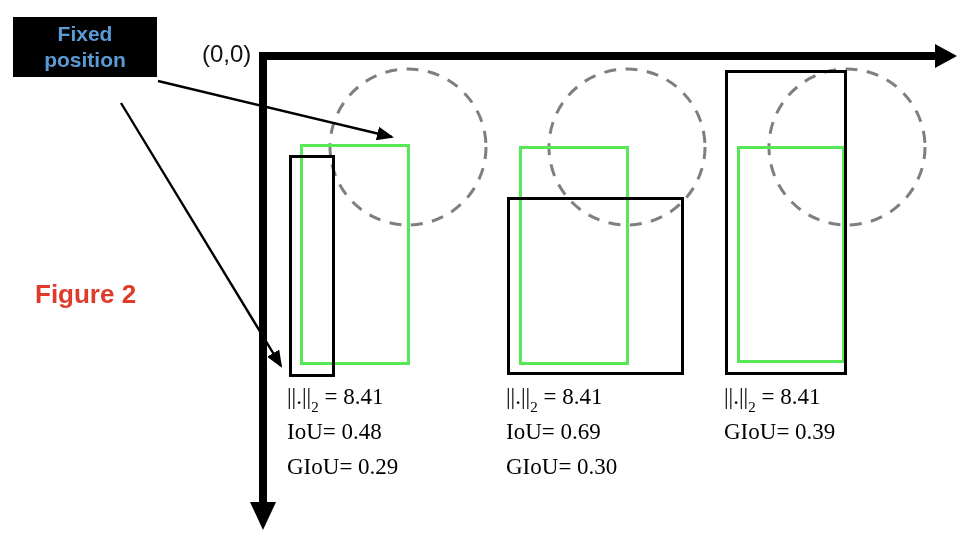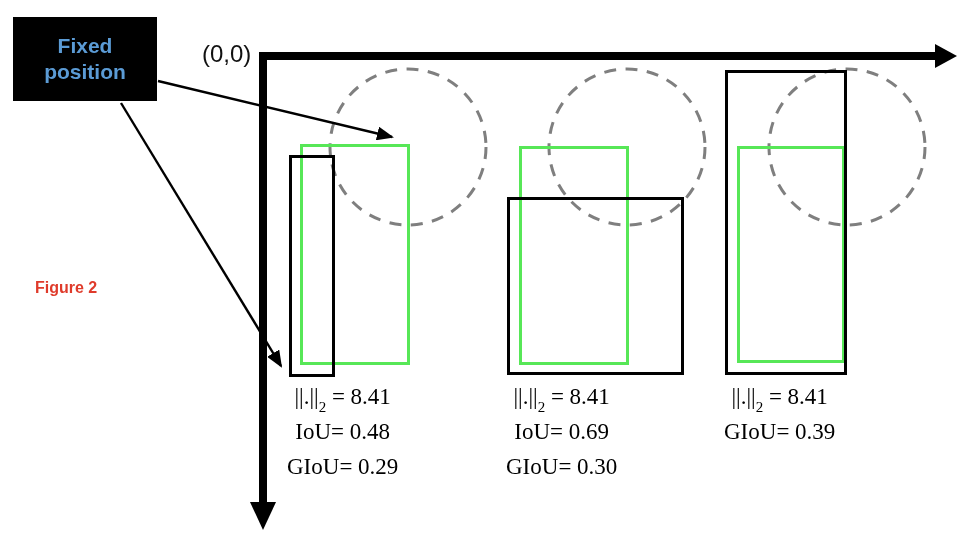--- a/index.html
+++ b/index.html
@@ -28,31 +28,31 @@
     border-left: 13px solid transparent;
     border-right: 13px solid transparent;
   }
 
   .origin-label {
     left: 202px; top: 40px;
     font-size: 24px; color: #111; white-space: nowrap;
   }
 
   .fixed-box {
-    left: 13px; top: 17px; width: 144px; height: 84px;
+    left: 13px; top: 17px; width: 144px; height: 60px;
     background: #000;
     display: flex; align-items: center; justify-content: center;
     text-align: center;
     color: #5B9BD5; font-weight: bold; font-size: 21px; line-height: 26px;
   }
   .fixed-box span { display: inline-block; width: 110px; }
 
   .figure-label {
     left: 35px; top: 279px;
-    color: #DF3B2B; font-weight: bold; font-size: 16px; white-space: nowrap;
+    color: #DF3B2B; font-weight: bold; font-size: 26px; white-space: nowrap;
   }
 
   
   .overlay { left: 0; top: 0; width: 964px; height: 540px; }
 
   
   .rect { box-sizing: border-box; background: transparent; }
   .grect { border: 3px solid #57E757; }
   .brect { border: 3px solid #000; }
 
@@ -62,21 +62,21 @@
   .b2 { left: 507px; top: 197px; width: 177px; height: 178px; }
   .g3 { left: 737px; top: 146px; width: 108px; height: 217px; }
   .b3 { left: 725px; top: 70px;  width: 122px; height: 305px; }
 
   
   .metrics {
     font-family: "Liberation Serif", serif;
     font-size: 23px; color: #000;
     top: 379px; white-space: nowrap;
   }
-  .metrics .mline { display: block; line-height: 35px; height: 35px; text-align: center; }
+  .metrics .mline { display: block; line-height: 35px; height: 35px; }
   .metrics .sub {
     font-size: 15px;
     vertical-align: -8px;
   }
   .m1 { left: 287px; }
   .m2 { left: 506px; }
   .m3 { left: 724px; }
 </style>
 </head>
 <body>

